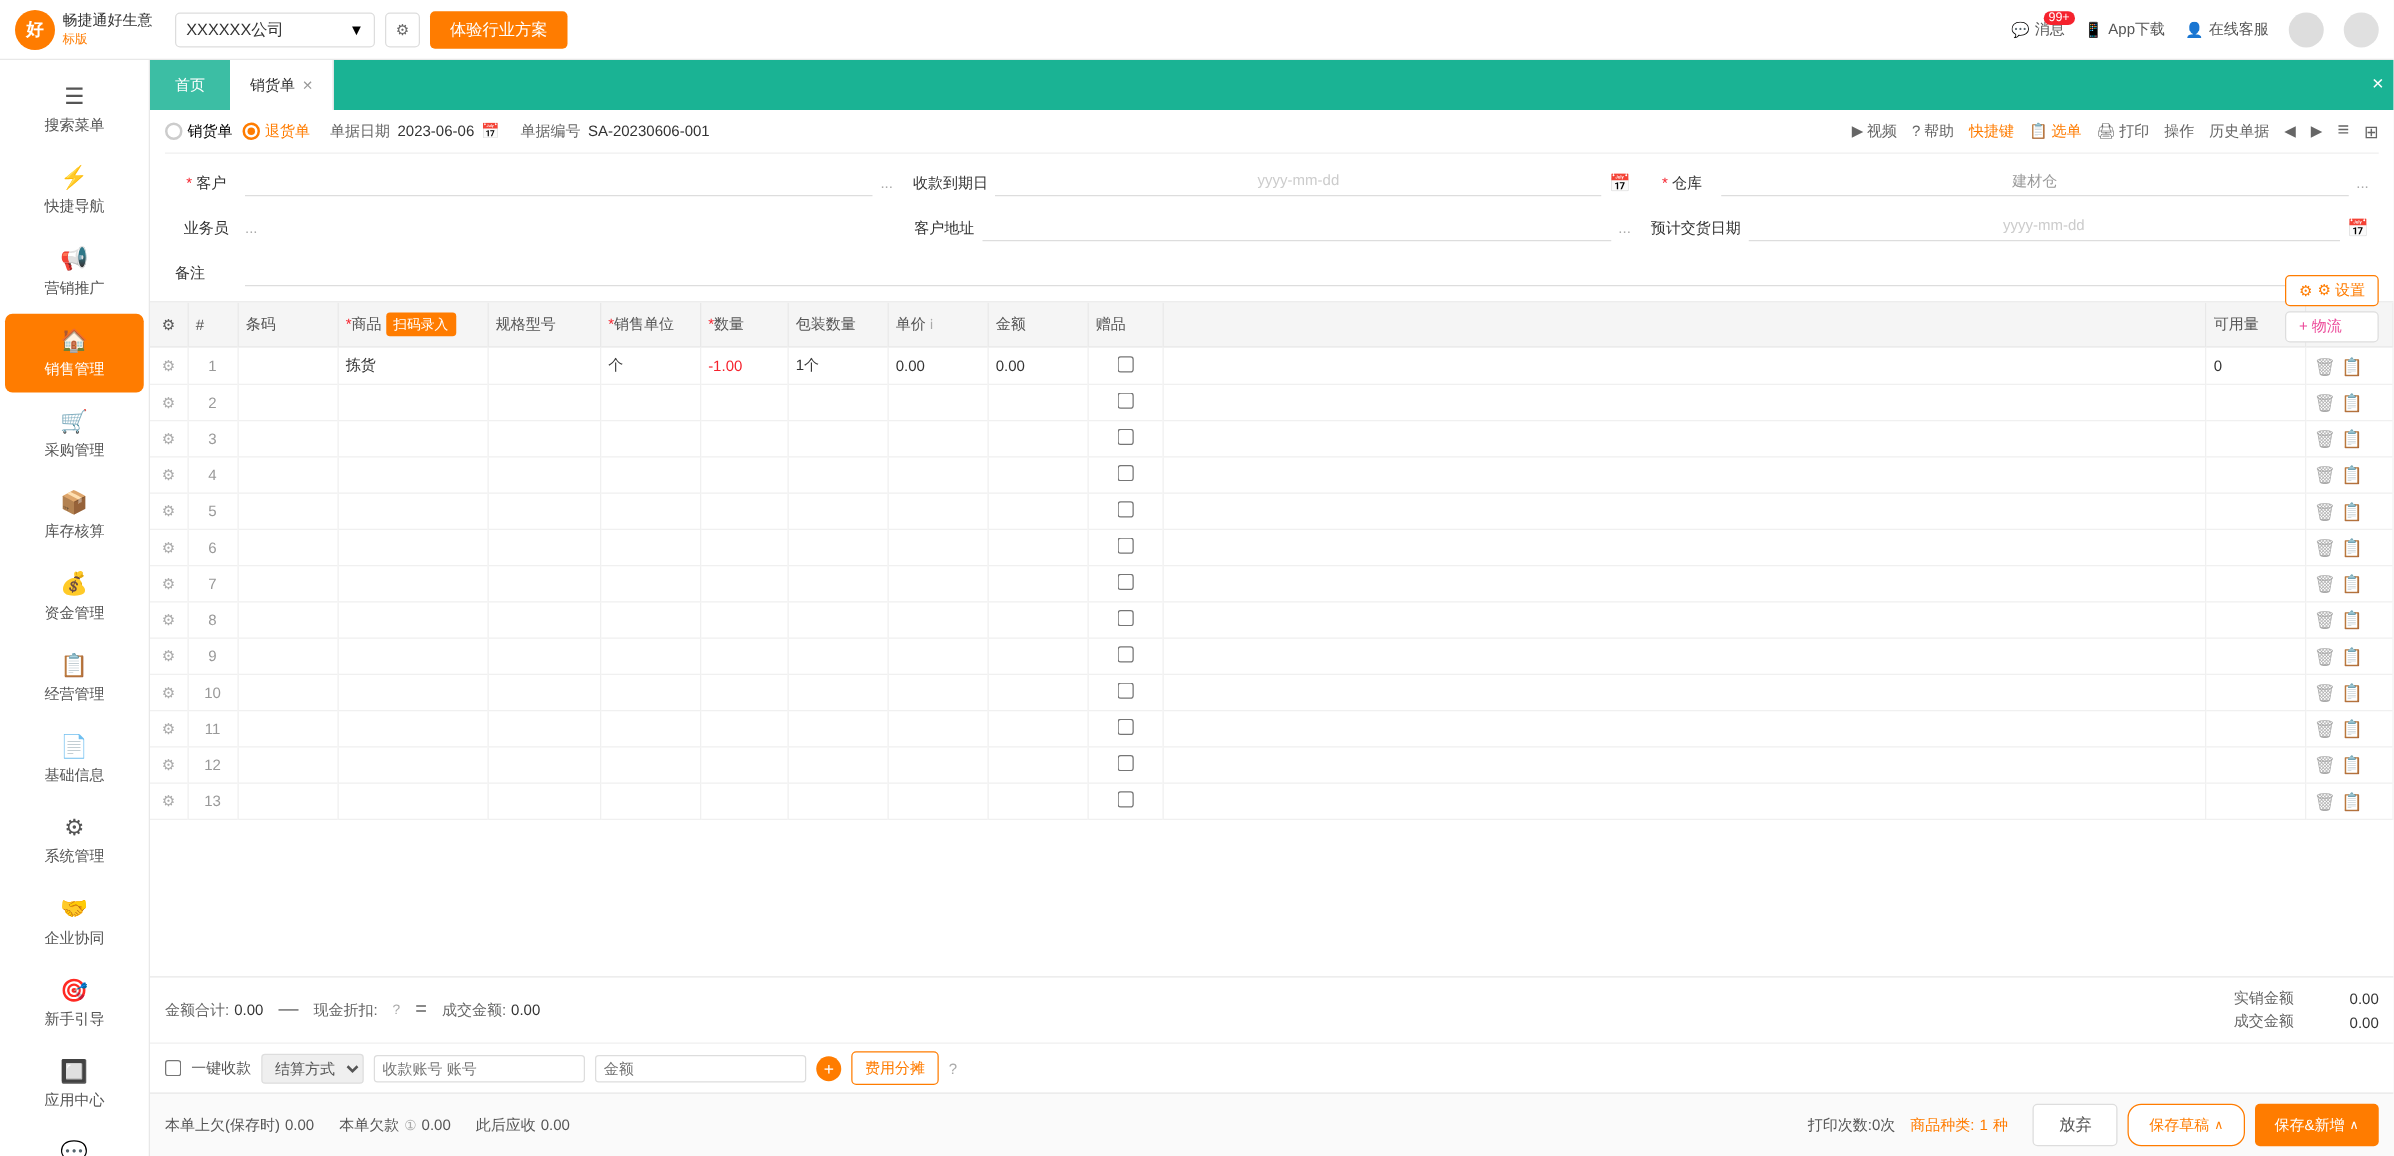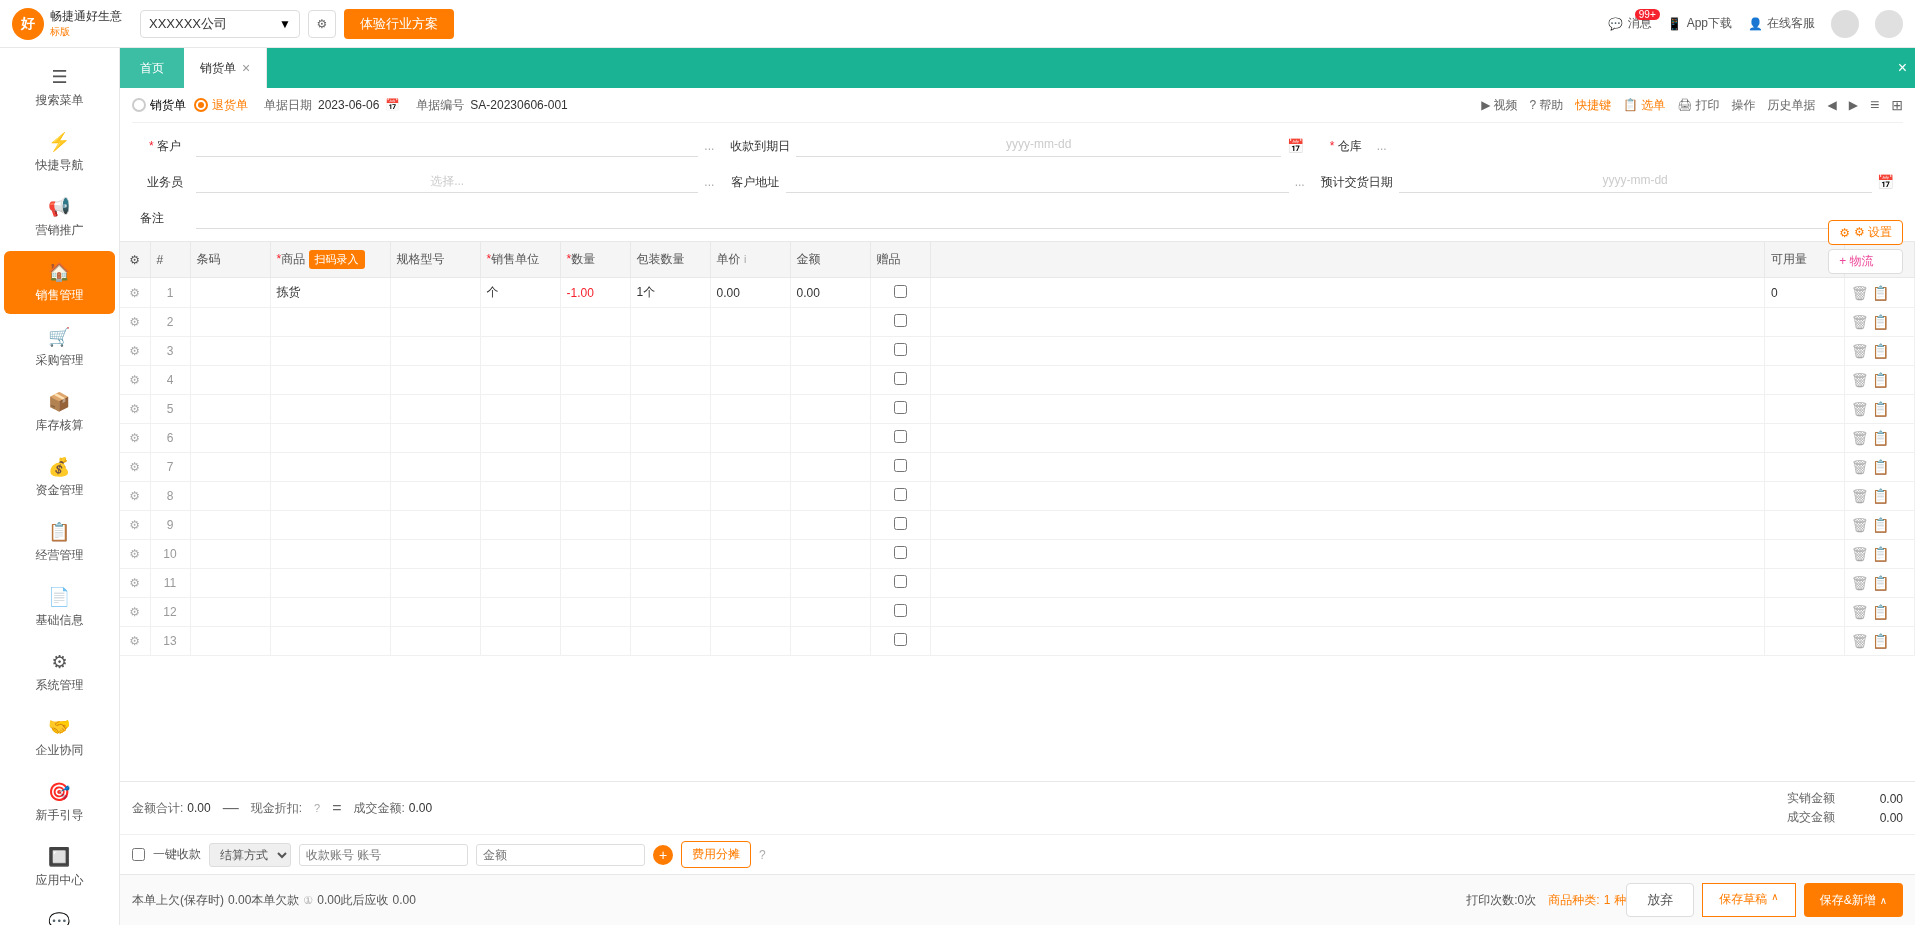--- a/index.html
+++ b/index.html
@@ -231,38 +231,38 @@
     .expense-btn {
       border: 1px solid #ff7c00; color: #ff7c00; background: #fff;
       border-radius: 4px; padding: 4px 10px; cursor: pointer;
     }
     .help-icon { color: #aaa; cursor: pointer; }
     .summary-item { display: flex; align-items: center; gap: 8px; justify-content: flex-end; }
     .summary-label { color: #666; }
     .summary-value { color: #333; font-weight: 500; min-width: 60px; text-align: right; }
 
     .status-bar {
-      display: flex; align-items: center; gap: 0;
+      display: flex; align-items: center; gap: 20px;
       padding: 8px 12px; background: #fafafa;
       border-top: 1px solid #e8e8e8;
     }
     .status-item { color: #555; display: flex; align-items: center; gap: 4px; }
     .status-bar-right { margin-left: auto; display: flex; align-items: center; gap: 12px; }
     .product-count { color: #555; display: flex; align-items: center; gap: 4px; }
     .product-count span { color: #ff7c00; }
 
     .action-buttons { display: flex; gap: 8px; }
     .btn-discard {
       border: 1px solid #ddd; background: white; color: #555;
       border-radius: 4px; padding: 7px 20px; cursor: pointer; font-size: 13px;
     }
     .btn-save-draft {
       border: 1px solid #ff7c00; background: white; color: #ff7c00;
-      border-radius: 0; padding: 7px 16px; cursor: pointer; font-size: 13px;
-      display: flex; gap: 4px;
+      border-radius: 11px; padding: 7px 16px; cursor: pointer; font-size: 13px;
+      display: flex; align-items: center; gap: 4px;
     }
     .btn-save-new {
       background: #ff7c00; color: white; border: none;
       border-radius: 4px; padding: 7px 16px; cursor: pointer; font-size: 13px;
       display: flex; align-items: center; gap: 4px;
     }
     .btn-arrow { font-size: 10px; }
 
     .settings-side {
       position: absolute; right: 12px; top: 132px;
@@ -476,30 +476,30 @@
         </div>
         <div class="form-field">
           <span class="field-label">收款到期日</span>
           <div class="field-input">
             <span style="color:#ccc;">yyyy-mm-dd</span>
           </div>
           <span class="field-calendar">📅</span>
         </div>
         <div class="form-field">
           <span class="field-label required">仓库</span>
+          <div class="field-input">
+            <span>建材仓</span>
+          </div>
           <span class="field-dots">...</span>
         </div>
       </div>
 
       <div class="form-row">
         <div class="form-field">
           <span class="field-label">业务员</span>
-          <div class="field-input">
-            <span style="color:#ccc;">选择...</span>
-          </div>
           <span class="field-dots">...</span>
         </div>
         <div class="form-field">
           <span class="field-label">客户地址</span>
           <div class="field-input"></div>
           <span class="field-dots">...</span>
         </div>
         <div class="form-field">
           <span class="field-label">预计交货日期</span>
           <div class="field-input">

